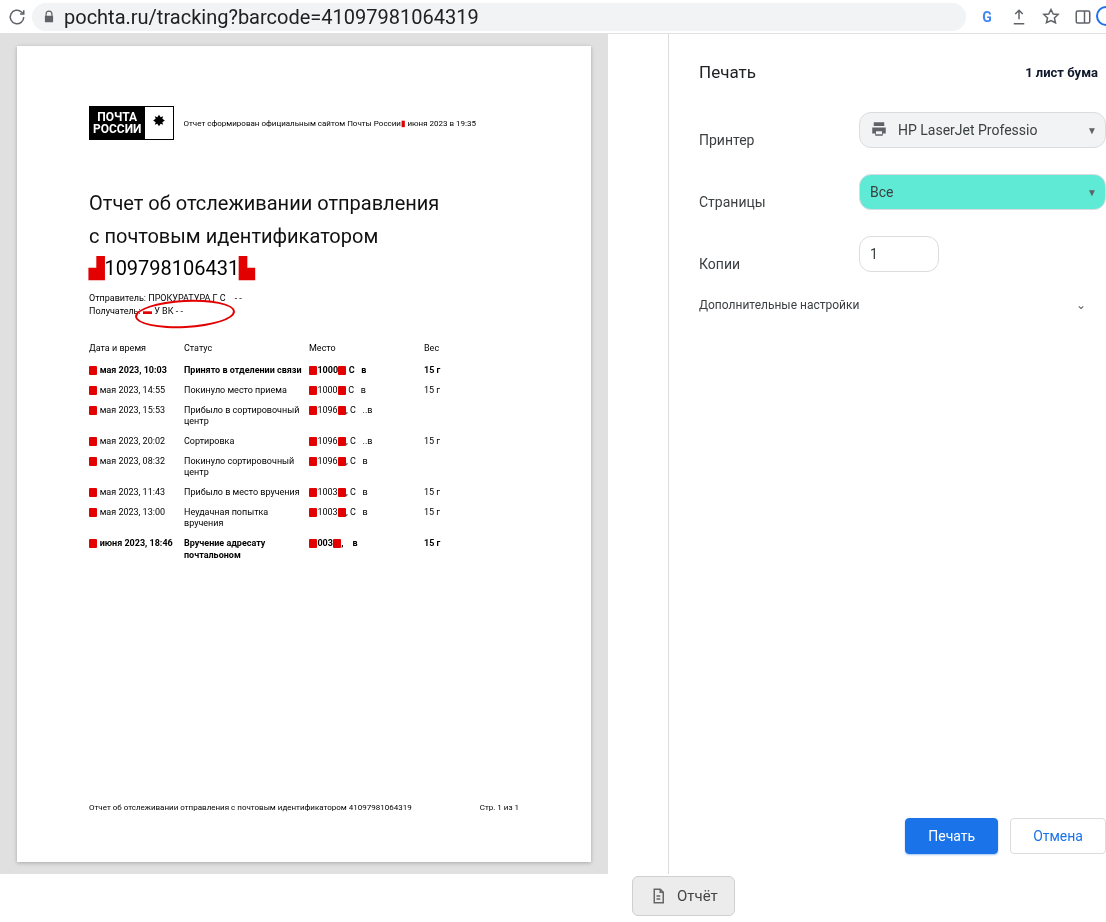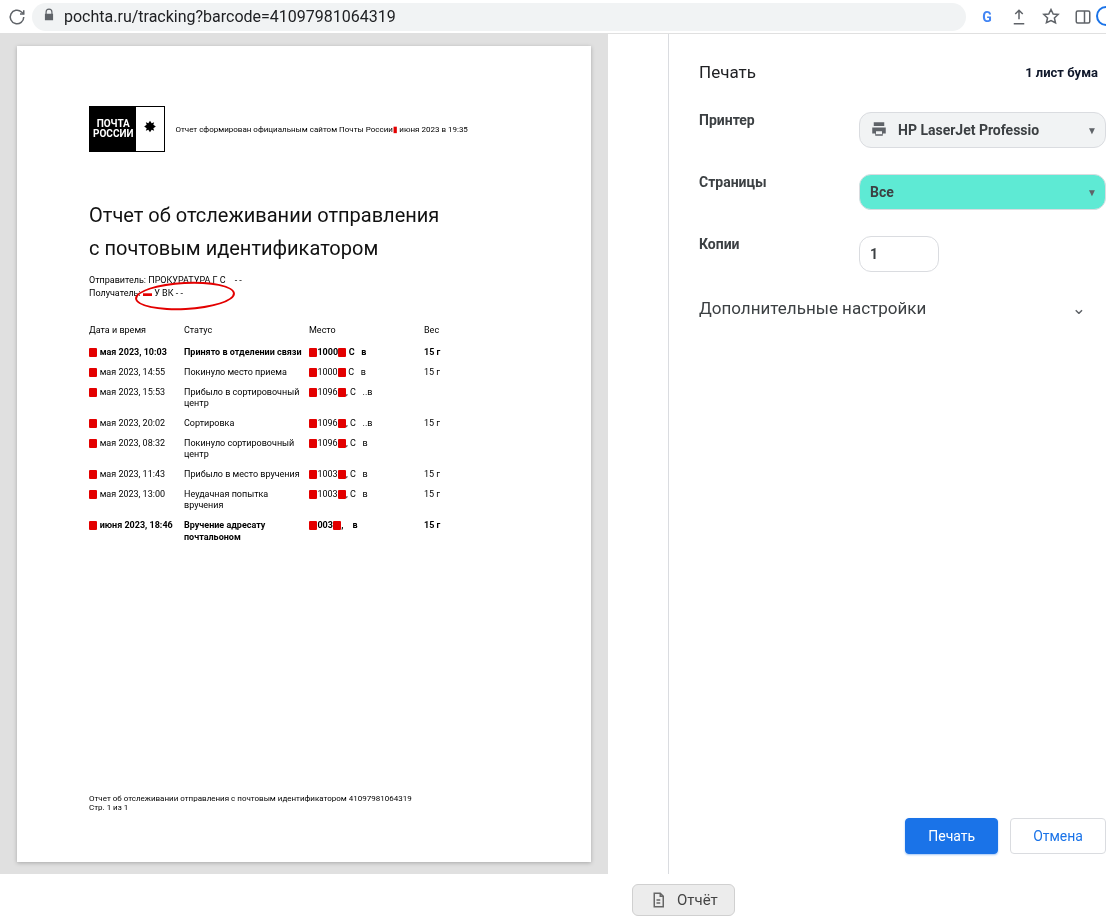--- a/index.html
+++ b/index.html
@@ -23,21 +23,21 @@
   .ab-icon { width: 18px; height: 18px; display:flex; align-items:center; justify-content:center; color:#5f6368; }
   .url-field {
     flex: 1;
     height: 28px;
     background: #f1f3f4;
     border-radius: 14px;
     display: flex;
     align-items: center;
     padding: 0 10px;
     gap: 8px;
-    font-size: 16px;
+    font-size: 20px;
     color: #202124;
   }
   .url-field .lock { color:#5f6368; }
   .right-icons { display:flex; gap:14px; align-items:center; padding:0 6px;}
   .right-icons .ab-icon { color:#5f6368; }
   .g-logo { font-weight:700; font-size:14px;}
 
   
   .main { display:flex; height: 840px; }
   .preview-area {
@@ -66,21 +66,21 @@
     height: 816px;
     background:#fff;
     box-shadow: 0 1px 4px rgba(0,0,0,.25);
     padding: 60px 72px 20px 72px;
     font-size: 10px;
     color:#000;
     position:relative;
   }
   .page-header { display:flex; align-items:center; gap:10px; margin-bottom:50px;}
   .logo-box { display:flex; border:1px solid #000; }
-  .logo-pochta { background:#000; color:#fff; font-size:10px; padding:12px 3px; line-height:1; font-weight:700; text-align:center; }
+  .logo-pochta { background:#000; color:#fff; font-size:12px; padding:4px 3px; line-height:1; font-weight:700; text-align:center; }
   .logo-eagle { width:28px; display:flex; align-items:center; justify-content:center; font-size:14px;}
   .report-gen { font-size:8px; }
   .red-dot { color:#e30000; font-weight:700; }
   .doc-title { font-size:20px; line-height:1.35; margin-bottom:6px; color:#111;}
   .barcode { font-size:20px; font-weight:400;}
   .scribble { color:#e30000; font-weight:900; }
   .meta { margin-top:12px; font-size:9px; line-height:1.4; position:relative;}
   .meta-title { font-weight:700; }
   .circle-annot {
     position:absolute;
@@ -89,46 +89,46 @@
     width:100px; height:28px;
     left:46px; top:8px;
     transform:rotate(-3deg);
     pointer-events:none;
   }
   table.track { width:100%; border-collapse:collapse; margin-top:22px; font-size:9px;}
   table.track th { text-align:left; font-weight:400; padding:4px 4px 8px 0; color:#000;}
   table.track td { padding:4px 4px 4px 0; vertical-align:top; line-height:1.3;margin-top:28px;}
   table.track tr.bold td, table.track tr.bold td span { font-weight:700; }
   .red-block { background:#e30000; color:#e30000; padding:0 2px; border-radius:1px; font-size:8px;}
-  .page-footer { position:absolute; bottom:50px; left:72px; right:72px; font-size:8px; display:flex; justify-content:space-between;flex-direction:column;}
+  .page-footer { position:absolute; bottom:50px; left:72px; right:72px; font-size:8px; display:flex; justify-content:space-between;}
 
   
   .sp-head { display:flex; justify-content:space-between; align-items:center; padding-right:8px; margin-bottom:30px;}
   .sp-title { font-size:17px; color:#202124;}
   .sp-sheets { font-size:13px; color:#0f172a; font-weight:700;}
-  .sp-row { display:flex; align-items:flex-start; margin-bottom:26px;font-weight:bold; }
+  .sp-row { display:flex; align-items:flex-end; margin-bottom:26px; }
   .sp-label { width:160px; font-size:14px; color:#3c4043;}
   .sp-control {
     flex:1; height:36px; background:#f1f3f4; border:1px solid #dadce0;
     border-radius:12px; display:flex; align-items:center; padding:0 10px;
     font-size:14px; color:#3c4043; gap:10px; position:relative; min-width:0;
   }
   .sp-control.plain { background:#fff; border:1px solid #dadce0; width:80px; flex:none;}
   .sp-caret { position:absolute; right:8px; color:#5f6368; font-size:10px;}
-  .sp-more { display:flex; justify-content:space-between; align-items:center; font-size:17px; color:#3c4043; padding-right:20px; margin-top:22px; border-top:0;}
+  .sp-more { display:flex; justify-content:space-between; align-items:center; font-size:12px; color:#3c4043; padding-right:20px; margin-top:22px; border-top:0;}
   .sp-more .chev { color:#5f6368;}
   .sp-buttons { position:absolute; bottom:20px; right:0; display:flex; gap:12px; }
   .btn { height:36px; padding:0 22px; border-radius:4px; font-size:14px; display:flex; align-items:center; cursor:pointer; border:1px solid #dadce0; background:#fff; color:#1a73e8;}
   .btn.primary { background:#1a73e8; color:#fff; border-color:#1a73e8;}
   .btn.primary{ box-shadow:0 1px 2px rgba(26,115,232,.4);}
   
   .bottom-tab {
     position:absolute;
     bottom:6px; left:632px;
-    height:32px; padding:0 16px;
+    height:40px; padding:0 16px;
     background:#ececec;
     border:1px solid #d0d0d0;
     border-radius:6px;
     display:flex; align-items:center; gap:10px;
     font-size:15px; color:#444;
   }
   .bottom-tab .doc-ic { width:18px; height:18px; color:#666;}
   
   .edge-blue { position:absolute; right:-10px; top:6px; width:20px; height:20px; border:2px solid #1a73e8; border-radius:50%;}
 </style>
@@ -185,20 +185,23 @@
               </svg>
           </div>
         </div>
         <div class="report-gen">
           <span>Отчет сформирован официальным сайтом Почты России</span><span class="red-dot">▮</span><span> июня 2023 в 19:35</span>
         </div>
       </div>
 
       <div class="doc-title">Отчет об отслеживании отправления</div>
       <div class="doc-title">с почтовым идентификатором</div>
+      <div class="barcode">
+        <span class="scribble">▟</span><span>109798106431</span><span class="scribble">▙</span>
+      </div>
 
       <div class="meta">
         <div><span>Отправитель:</span> <span>ПРОКУРАТУРА Г С</span>&nbsp;&nbsp;&nbsp;&nbsp;<span>- -</span></div>
         <div><span>Получатель:</span> <span class="scribble">▬</span> <span>У ВК - -</span></div>
         <div class="circle-annot"></div>
       </div>
 
       <table class="track">
         <thead>
             <tr>

